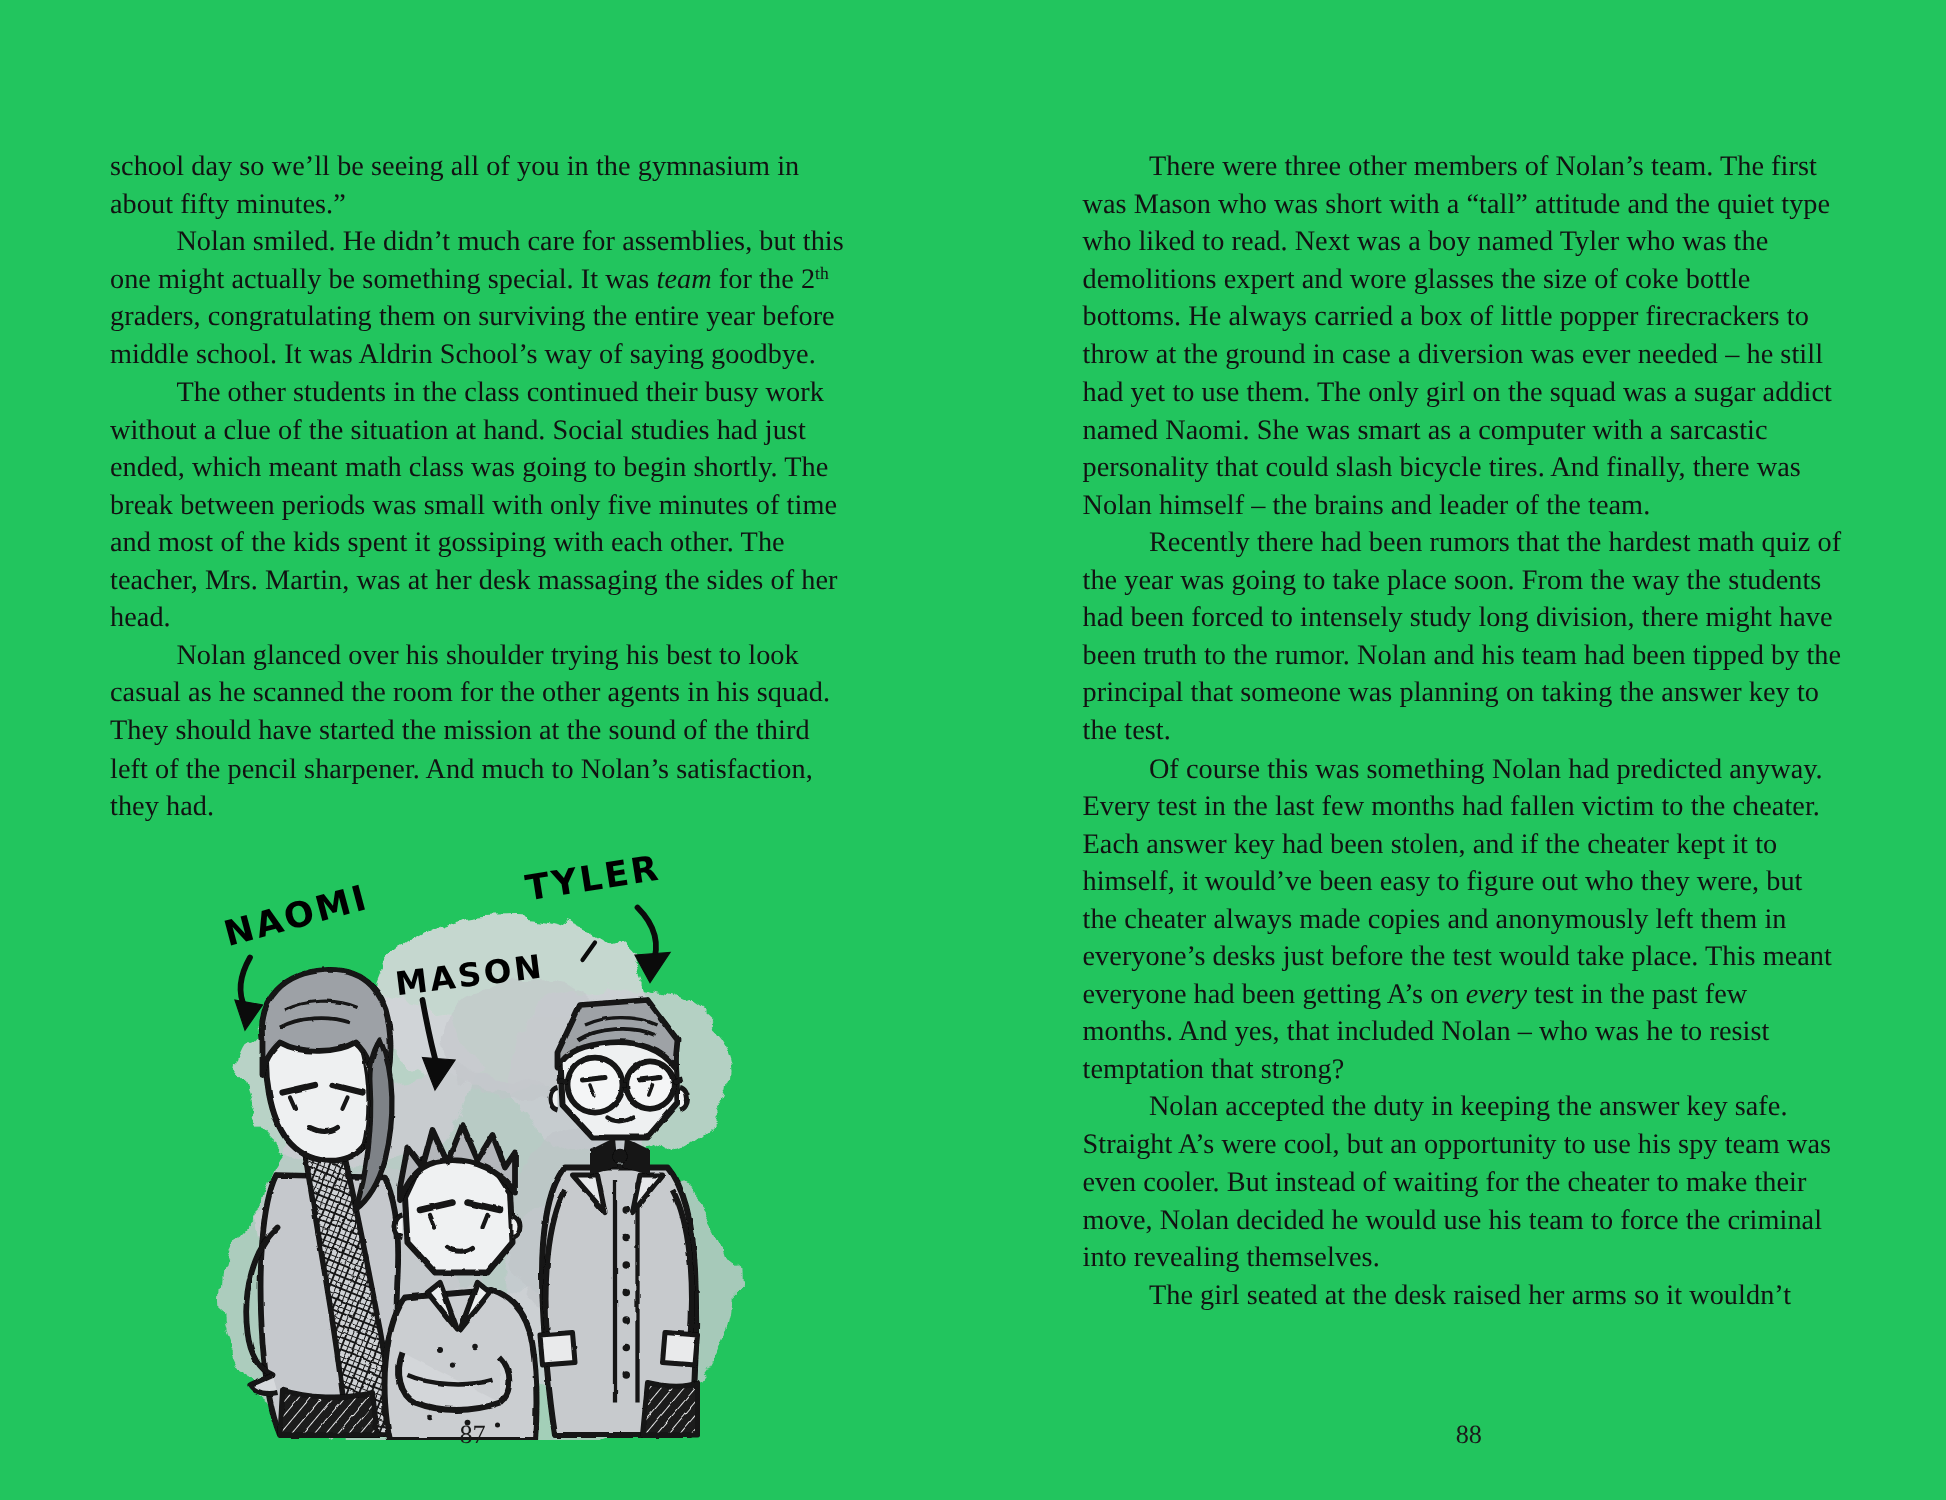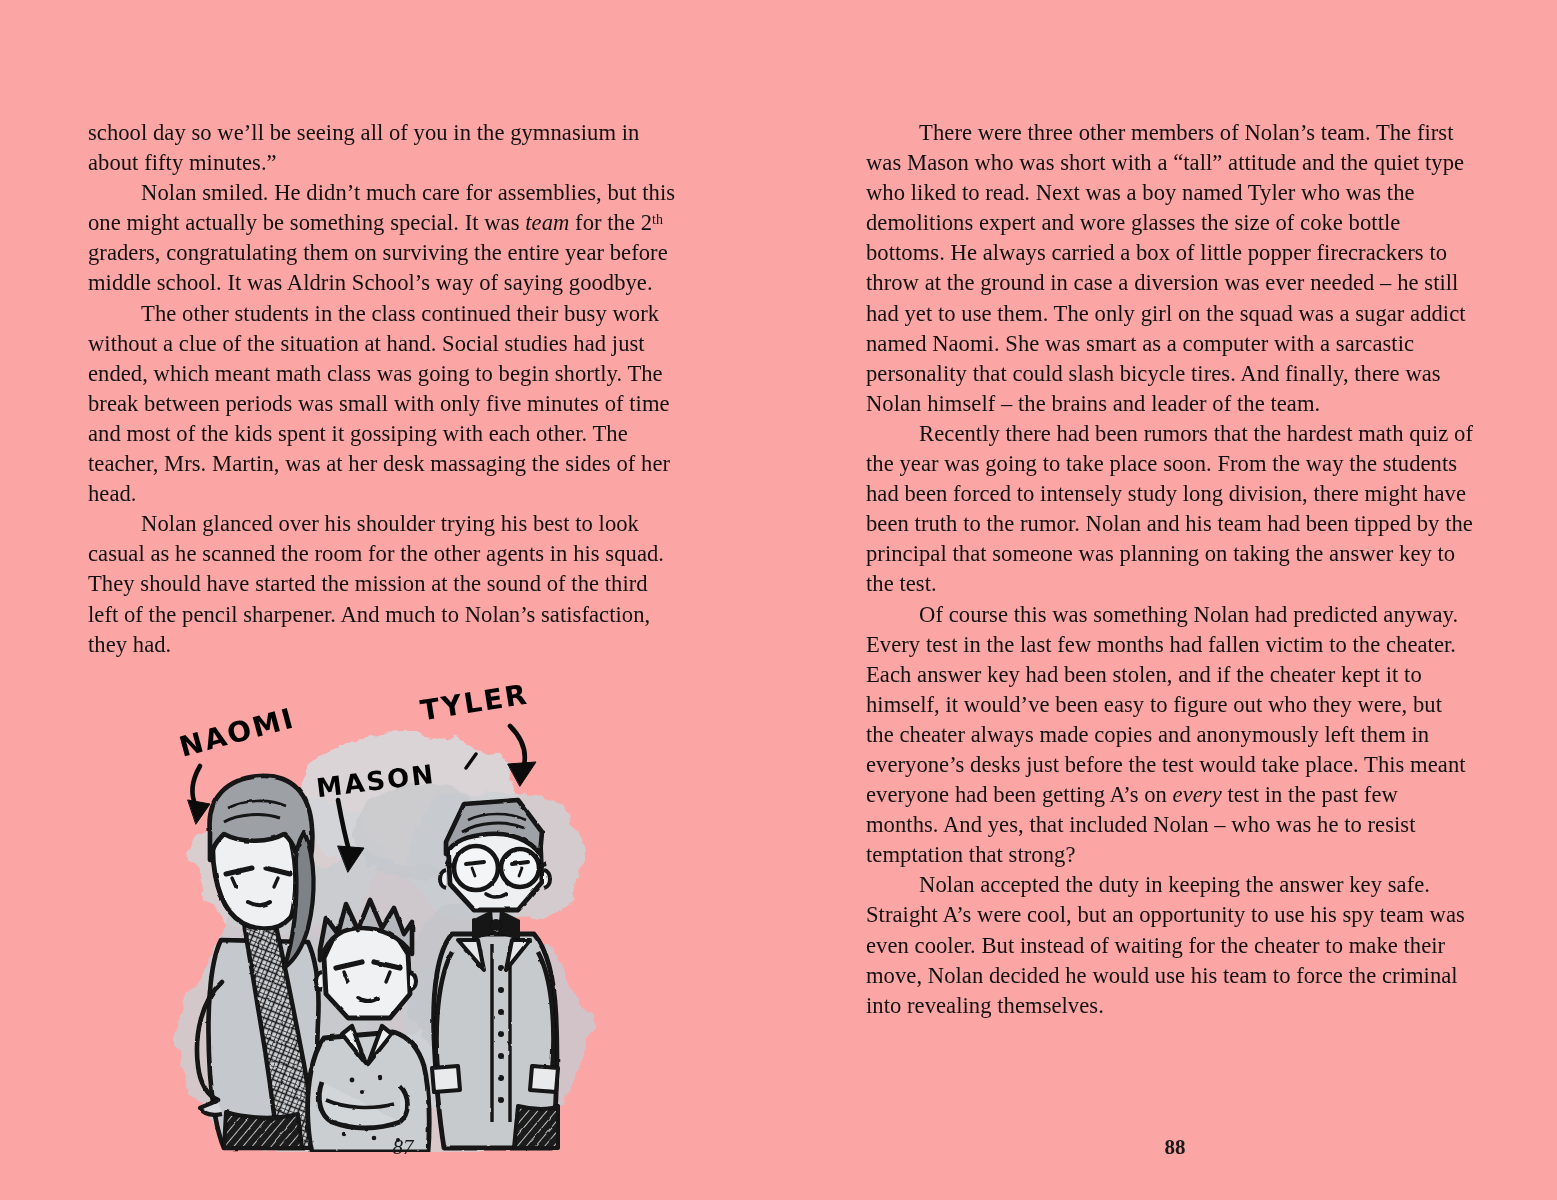--- a/index.html
+++ b/index.html
@@ -12,21 +12,21 @@
     height: 1200px;
     overflow: hidden;
     font-family: "Liberation Serif", "DejaVu Serif", serif;
     color: #111111;
   }
 
   .spread {
     position: relative;
     width: 1557px;
     height: 1200px;
-    background: #fca5a5;
+    background: #22c55e;
     display: flex;
     box-sizing: border-box;
   }
 
   .page {
     position: relative;
     box-sizing: border-box;
     height: 1200px;
   }
   .page-left  { width: 778px; padding: 118px 95px 0 88px; }
@@ -55,22 +55,22 @@
   }
 
   .page-number {
     position: absolute;
     bottom: 40px;
     font-size: 21px;
     color: #1a1a1a;
     text-align: center;
     width: 120px;
   }
-  .page-left  .page-number { left: 343px; font-style: italic; }
-  .page-right .page-number { left: 337px; font-weight: bold; }
+  .page-left  .page-number { left: 318px; }
+  .page-right .page-number { left: 337px; }
 
   
   .illustration {
     position: relative;
     width: 430px;
     height: 470px;
     margin: 22px 0 0 78px;
   }
   .illustration svg { display: block; }
 
@@ -309,18 +309,19 @@
     <div class="page-number">87</div>
   </div>
 
   <div class="page page-right">
     <div class="body-text">
       <div id="right-paragraphs">
           <p class="indent"><span>There were three other members of Nolan’s team. The first was Mason who was short with a “tall” attitude and the quiet type who liked to read. Next was a boy named Tyler who was the demolitions expert and wore glasses the size of coke bottle bottoms. He always carried a box of little popper firecrackers to throw at the ground in case a diversion was ever needed – he still had yet to use them. The only girl on the squad was a sugar addict named Naomi. She was smart as a computer with a sarcastic personality that could slash bicycle tires. And finally, there was Nolan himself – the brains and leader of the team.</span></p>
           <p class="indent"><span>Recently there had been rumors that the hardest math quiz of the year was going to take place soon. From the way the students had been forced to intensely study long division, there might have been truth to the rumor. Nolan and his team had been tipped by the principal that someone was planning on taking the answer key to the test.</span></p>
           <p class="indent"><span>Of course this was something Nolan had predicted anyway. Every test in the last few months had fallen victim to the cheater. Each answer key had been stolen, and if the cheater kept it to himself, it would’ve been easy to figure out who they were, but the cheater always made copies and anonymously left them in everyone’s desks just before the test would take place. This meant everyone had been getting A’s on </span><em class="it">every</em><span> test in the past few months. And yes, that included Nolan – who was he to resist temptation that strong?</span></p>
           <p class="indent"><span>Nolan accepted the duty in keeping the answer key safe. Straight A’s were cool, but an opportunity to use his spy team was even cooler. But instead of waiting for the cheater to make their move, Nolan decided he would use his team to force the criminal into revealing themselves.</span></p>
+          <p class="indent"><span>The girl seated at the desk raised her arms so it wouldn’t</span></p>
         </div>
     </div>
     <div class="page-number">88</div>
   </div>
 
 </div>
 
 </body></html>

